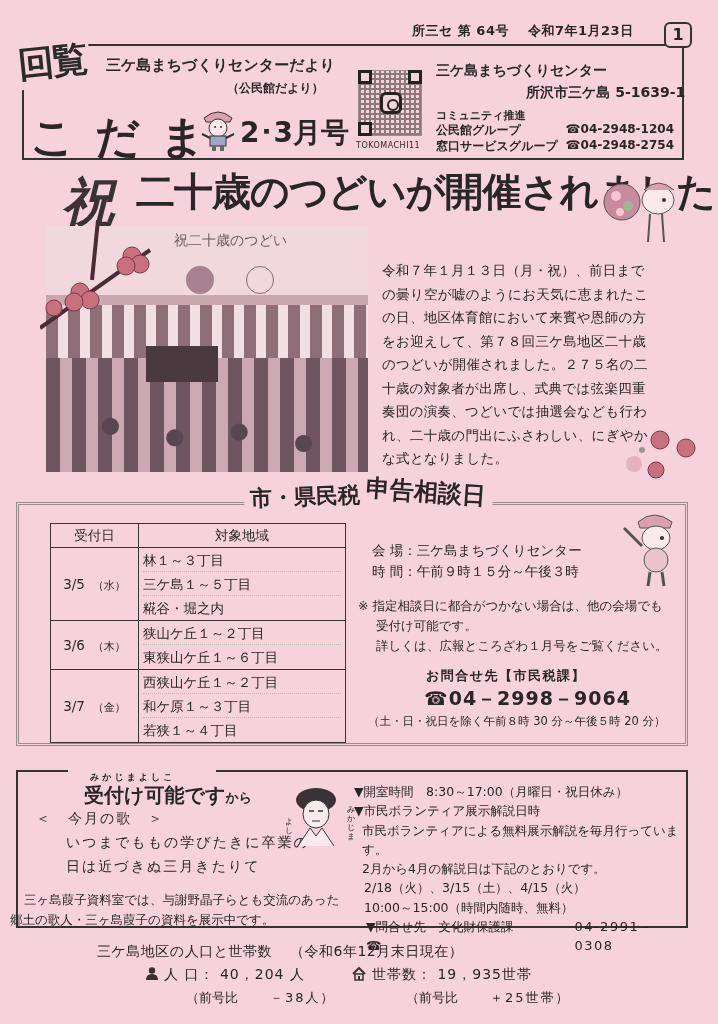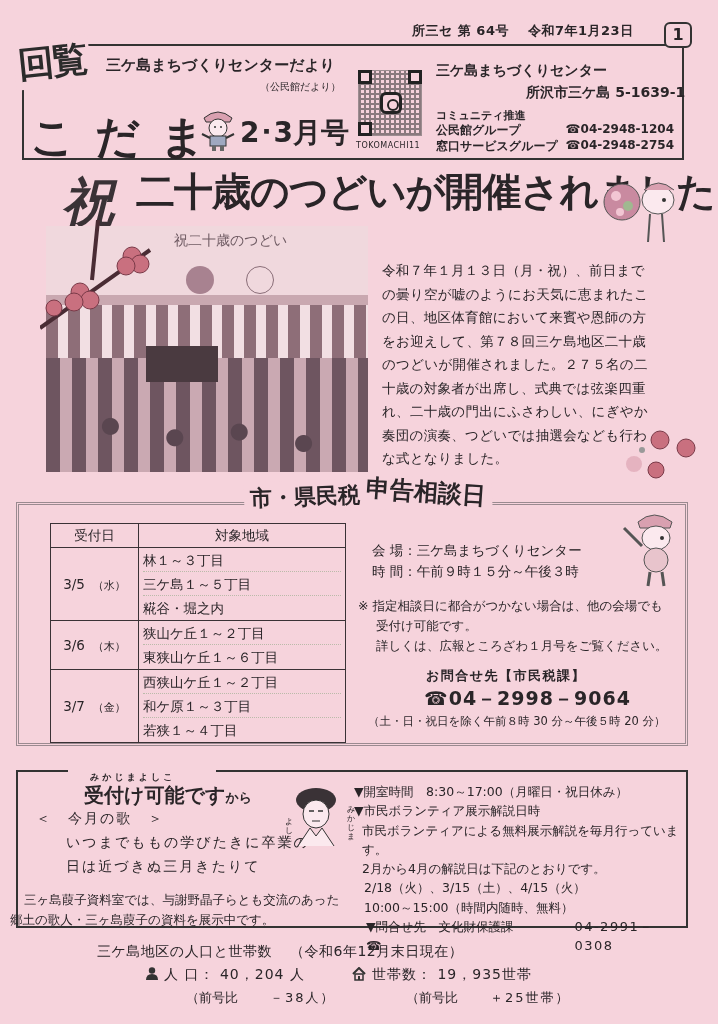--- a/index.html
+++ b/index.html
@@ -24,21 +24,21 @@
   .header-box {
     left: 22px; top: 44px; width: 662px; height: 116px;
     border: 2px solid #333;
   }
   .kairan {
     left: 14px; top: 38px; font-size: 36px; font-weight: bold;
     transform: rotate(-6deg); color: #2b2b2b; background: #f6d3dc; padding: 0 4px;
     font-family: "DejaVu Sans", sans-serif; letter-spacing: -2px;
   }
   .subtitle1 { left: 106px; top: 56px; font-size: 15px; font-weight: bold; }
-  .subtitle2 { left: 260px; top: 80px; font-size: 10px; font-weight: normal; }
+  .subtitle2 { left: 227px; top: 80px; font-size: 12px; font-weight: bold; }
   .kodama { left: 30px; top: 108px; font-size: 44px; font-weight: bold; letter-spacing: 20px; }
   .issue-months { left: 240px; top: 114px; font-size: 28px; font-weight: bold; }
   .mascot-small {
     left: 198px; top: 106px; width: 40px; height: 46px;
   }
   .qr {
     left: 358px; top: 70px; width: 64px; height: 66px;
     background:
       repeating-linear-gradient(90deg, #333 0 2px, transparent 2px 5px),
       repeating-linear-gradient(0deg, #333 0 2px, transparent 2px 5px);
@@ -247,22 +247,22 @@
   </g>
 </svg>
 
 <div class="abs article">
   <div>令和７年１月１３日（月・祝）、前日まで</div>
   <div>の曇り空が嘘のようにお天気に恵まれたこ</div>
   <div>の日、地区体育館において来賓や恩師の方</div>
   <div>をお迎えして、第７８回三ケ島地区二十歳</div>
   <div>のつどいが開催されました。２７５名の二</div>
   <div>十歳の対象者が出席し、式典では弦楽四重</div>
+  <div>奏団の演奏、つどいでは抽選会なども行わ</div>
   <div>れ、二十歳の門出にふさわしい、にぎやか</div>
-  <div>奏団の演奏、つどいでは抽選会なども行わ</div>
   <div>な式となりました。</div>
 </div>
 <svg class="abs plums-right" viewBox="0 0 80 56">
   <g fill="#c9707f" stroke="#7a3a48" stroke-width="1">
     <circle cx="40" cy="10" r="9"></circle>
       <circle cx="66" cy="18" r="9"></circle>
       <circle cx="36" cy="40" r="8"></circle>
   </g>
   <circle cx="14" cy="34" r="8" fill="#e5b3c0"></circle>
   <circle cx="22" cy="20" r="3" fill="#999"></circle>

